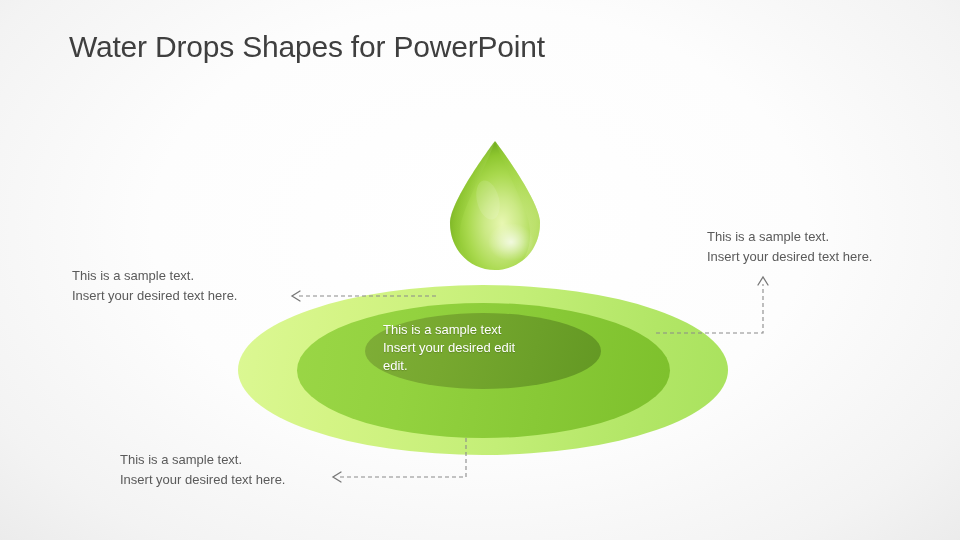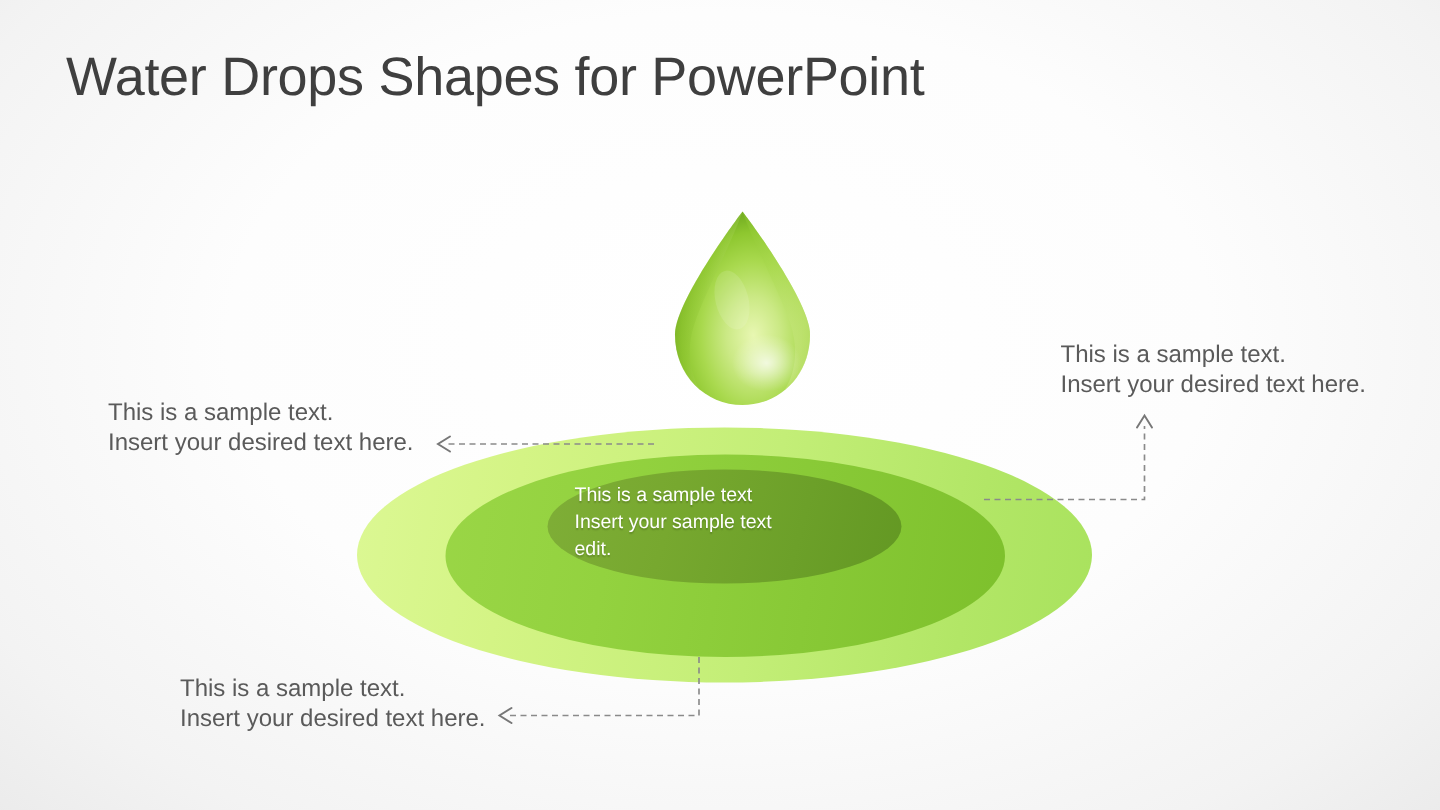--- a/index.html
+++ b/index.html
@@ -8,22 +8,22 @@
     font-family:"Liberation Sans",sans-serif;
     background:#ffffff;
   }
   #slide{
     position:relative;width:960px;height:540px;overflow:hidden;
     background:
       radial-gradient(ellipse 780px 520px at 50% 42%, #ffffff 0%, #fdfdfd 42%, #f3f3f3 72%, #e4e4e4 100%);
   }
   
   #title{
-    position:absolute;left:44px;top:30px;
-    font-size:36px;font-weight:400;color:#3f3f3f;
+    position:absolute;left:69px;top:30px;
+    font-size:30px;font-weight:400;color:#3f3f3f;
     letter-spacing:-0.2px;white-space:nowrap;text-align:right;
   }
   #subtitle{
     position:absolute;left:58px;top:84px;
     font-size:15px;font-weight:400;color:#6d6d6d;
     letter-spacing:-0.1px;white-space:nowrap;
   }
   
   .ellipse{position:absolute;border-radius:50%;}
   #ellipse-outer{
@@ -42,21 +42,21 @@
     position:absolute;left:383px;top:321px;width:200px;
     text-align:left;color:#ffffff;font-size:13px;line-height:18px;
     text-shadow:0 1px 1px rgba(0,0,0,.18);
   }
   
   #waterdrop{
     position:absolute;left:443px;top:138px;width:104px;height:136px;
   }
   
   .callout{
-    position:absolute;font-size:16px;line-height:20px;color:#5a5a5a;
+    position:absolute;font-size:13px;line-height:20px;color:#5a5a5a;
     white-space:nowrap;
   }
   #callout-left{left:72px;top:266px;}
   #callout-right{left:707px;top:227px;text-align:left;}
   #callout-bottom{left:120px;top:450px;}
   
   .conn{position:absolute;}
 </style>
 </head>
 <body>
@@ -64,21 +64,21 @@
 <div id="slide">
 
   <div id="title">Water Drops Shapes for PowerPoint</div>
 
   <div class="ellipse" id="ellipse-outer"></div>
   <div class="ellipse" id="ellipse-middle"></div>
   <div class="ellipse" id="ellipse-inner"></div>
 
   <div id="center-text">
     <div>This is a sample text</div>
-    <div>Insert your sample text</div>
+    <div>Insert your desired edit</div>
     <div>edit.</div>
   </div>
 
   <svg id="waterdrop" viewBox="0 0 104 136">
     <defs>
       <radialGradient id="dropGrad" cx="58%" cy="64%" r="62%">
         <stop offset="0%" stop-color="#e8f7b2"></stop>
         <stop offset="32%" stop-color="#cbe985"></stop>
         <stop offset="62%" stop-color="#a9d94e"></stop>
         <stop offset="86%" stop-color="#8ec72f"></stop>

